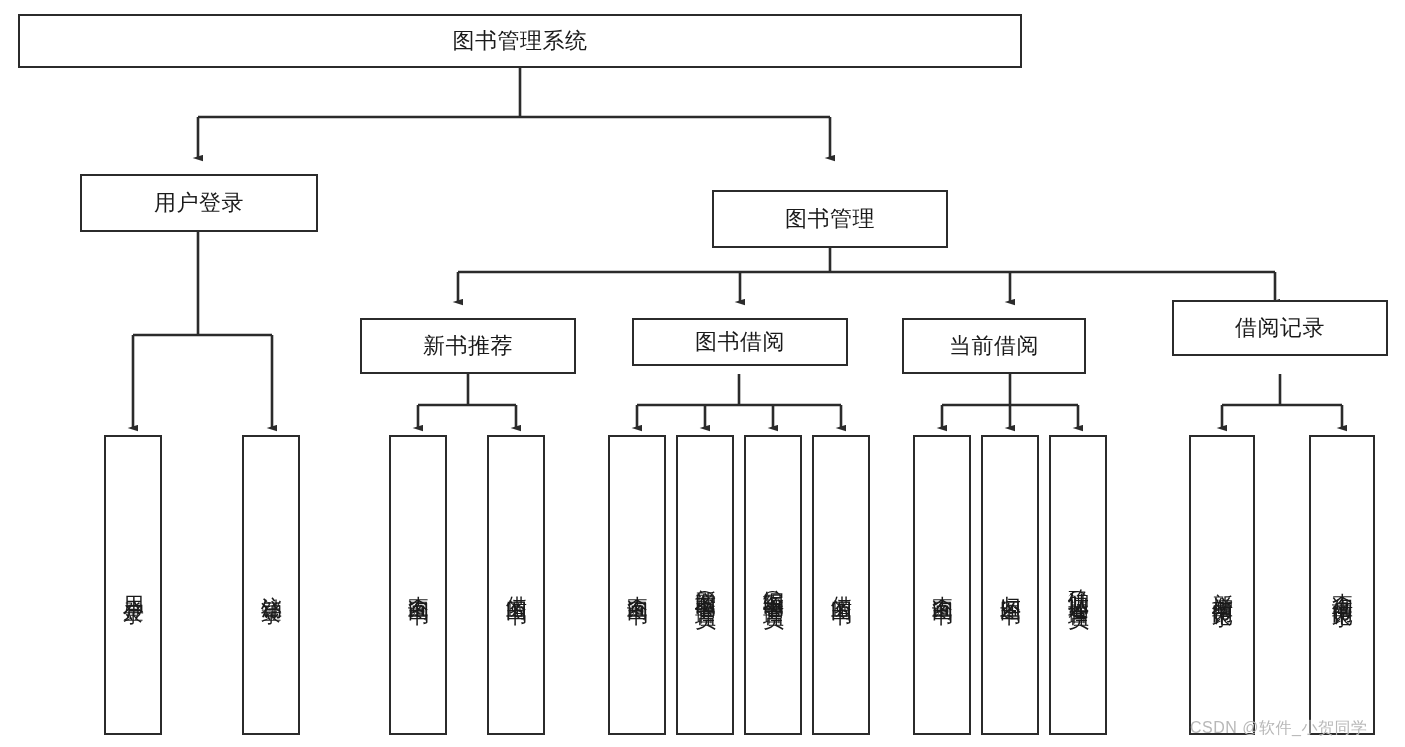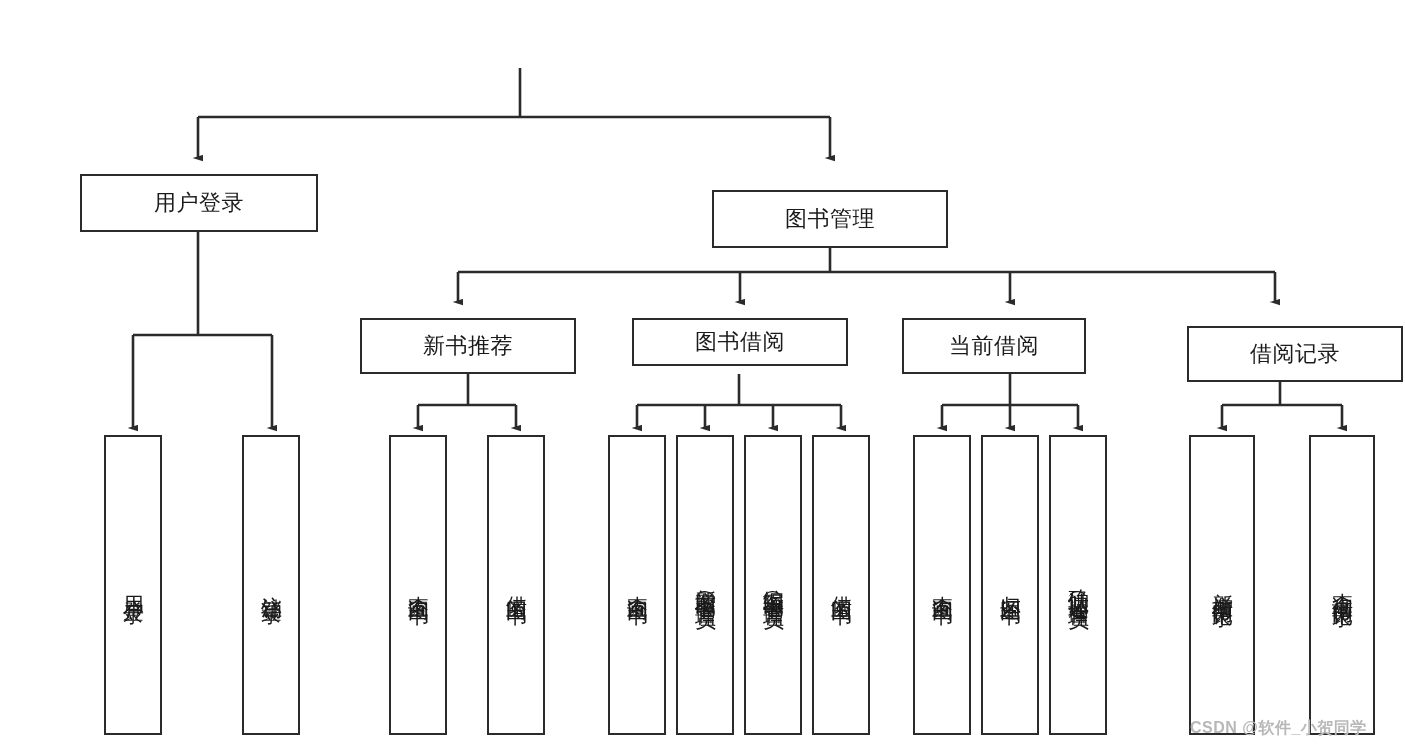--- a/index.html
+++ b/index.html
@@ -112,32 +112,33 @@
       <path d="M1010,405 L1010,428" marker-end="url(#arrow)"></path>
       <path d="M1078,405 L1078,428" marker-end="url(#arrow)"></path>
 
       <path d="M1280,374 L1280,405"></path>
       <path d="M1222,405 L1342,405"></path>
       <path d="M1222,405 L1222,428" marker-end="url(#arrow)"></path>
       <path d="M1342,405 L1342,428" marker-end="url(#arrow)"></path>
     </g>
   </svg>
 
+  <div class="node horiz" style="left:18px; top:14px; width:1004px; height:54px;">图书管理系统</div>
 
   <div class="node horiz" style="left:80px; top:174px; width:238px; height:58px;">用户登录</div>
 
   <div class="node horiz" style="left:712px; top:190px; width:236px; height:58px;">图书管理</div>
 
   <div class="node horiz" style="left:360px; top:318px; width:216px; height:56px;">新书推荐</div>
 
   <div class="node horiz" style="left:632px; top:318px; width:216px; height:48px;">图书借阅</div>
 
   <div class="node horiz" style="left:902px; top:318px; width:184px; height:56px;">当前借阅</div>
 
-  <div class="node horiz" style="left:1172px; top:326px; width:216px; height:56px;margin-left:15px;">借阅记录</div>
+  <div class="node horiz" style="left:1172px; top:300px; width:216px; height:56px;">借阅记录</div>
 
   <div class="node vert" style="left:104px; top:435px; width:58px; height:300px;">
     <span class="vtext">用户登录</span>
   </div>
 
   <div class="node vert" style="left:242px; top:435px; width:58px; height:300px;">
     <span class="vtext">注销登录</span>
   </div>
 
   <div class="node vert" style="left:389px; top:435px; width:58px; height:300px;">
@@ -177,15 +178,15 @@
   </div>
 
   <div class="node vert" style="left:1189px; top:435px; width:66px; height:300px;">
     <span class="vtext">新增借阅记录</span>
   </div>
 
   <div class="node vert" style="left:1309px; top:435px; width:66px; height:300px;">
     <span class="vtext">查询借阅记录</span>
   </div>
 
-  <div class="watermark" style="left:1190px; top:718px;font-weight:bold;">CSDN @软件_小贺同学</div>
+  <div class="watermark" style="left:1190px; top:718px;">CSDN @软件_小贺同学</div>
 
 </div>
 
 </body></html>

